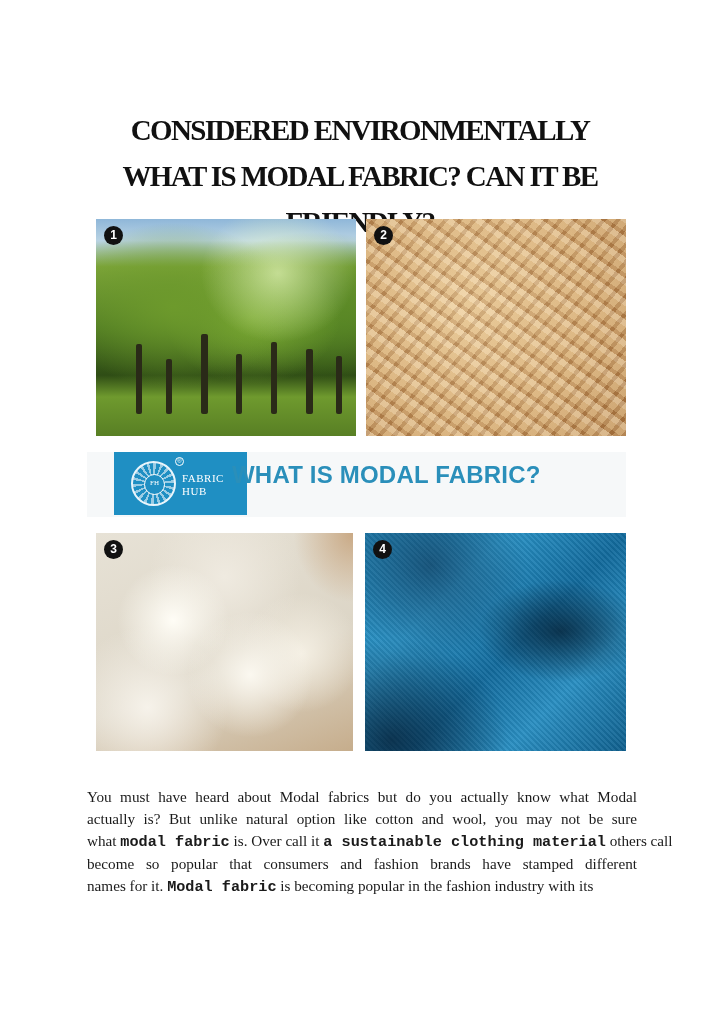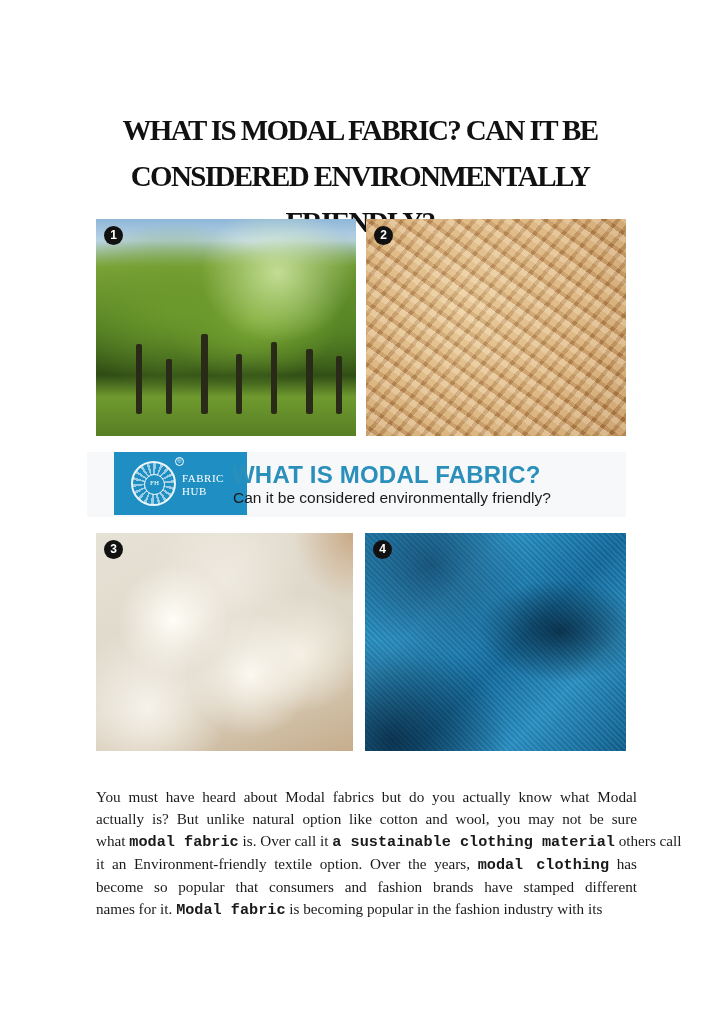--- a/index.html
+++ b/index.html
@@ -90,30 +90,30 @@
       radial-gradient(ellipse at 10% 95%, rgba(5,25,45,0.7) 0%, rgba(5,25,45,0) 35%),
       repeating-linear-gradient(45deg, rgba(255,255,255,0.06) 0 2px, rgba(0,0,0,0.06) 2px 4px),
       linear-gradient(135deg, #1f7fb0 0%, #2b93c6 30%, #126a9c 55%, #2a8fc2 75%, #0f5f8d 100%);
   }
 
   .body-text {
     position: absolute; left: 87px; top: 786px; width: 550px;
     font-family: "Liberation Serif", serif; font-size: 15.2px; line-height: 22px; color: #1a1a1a;
     text-align: justify;
   }
-  .body-text .line { display: block; text-align: justify; text-align-last: justify; white-space: nowrap; margin-left: 9px; }
+  .body-text .line { display: block; text-align: justify; text-align-last: justify; white-space: nowrap; }
   .body-text .line.last { text-align-last: left; }
   .body-text b { font-weight: bold; font-family: Liberation Mono, monospace; }
 </style>
 </head>
 <body>
 
 <h1 class="title">
+  <span>CONSIDERED ENVIRONMENTALLY</span>
   <span>WHAT IS MODAL FABRIC? CAN IT BE</span>
-  <span>CONSIDERED ENVIRONMENTALLY</span>
   <span>FRIENDLY?</span>
 </h1>
 
 <div class="collage">
   <div class="photo p1">
     <span class="badge">1</span>
     <span class="trunk" style="left:40px;height:70px"></span>
     <span class="trunk" style="left:70px;height:55px"></span>
     <span class="trunk" style="left:105px;height:80px;width:7px"></span>
     <span class="trunk" style="left:140px;height:60px"></span>
@@ -130,31 +130,29 @@
       <div class="emblem">
         <div class="core">FH</div>
       </div>
       <span class="tm">®</span>
       <div class="name">
         <div>FABRIC</div>
         <div>HUB</div>
       </div>
     </div>
     <div class="h1">WHAT IS MODAL FABRIC?</div>
-    <div class="h2">Can it be considered environmentally friendly?</div>
   </div>
 
   <div class="photo p3">
     <span class="badge">3</span>
   </div>
   <div class="photo p4">
     <span class="badge">4</span>
   </div>
 </div>
 
 <div class="body-text" id="body-text">
     <span class="line"><span>You must have heard about Modal fabrics but do you actually know what Modal</span></span>
     <span class="line"><span>actually is? But unlike natural option like cotton and wool, you may not be sure</span></span>
     <span class="line"><span>what </span><b>modal fabric</b><span> is. Over call it </span><b>a sustainable clothing material</b><span> others call</span></span>
-    <span class="line"><span>it an Environment-friendly textile option. Over the years, </span><b>modal clothing</b><span> has</span></span>
     <span class="line"><span>become so popular that consumers and fashion brands have stamped different</span></span>
     <span class="line last"><span>names for it. </span><b>Modal fabric</b><span> is becoming popular in the fashion industry with its</span></span>
   </div>
 
 </body></html>

